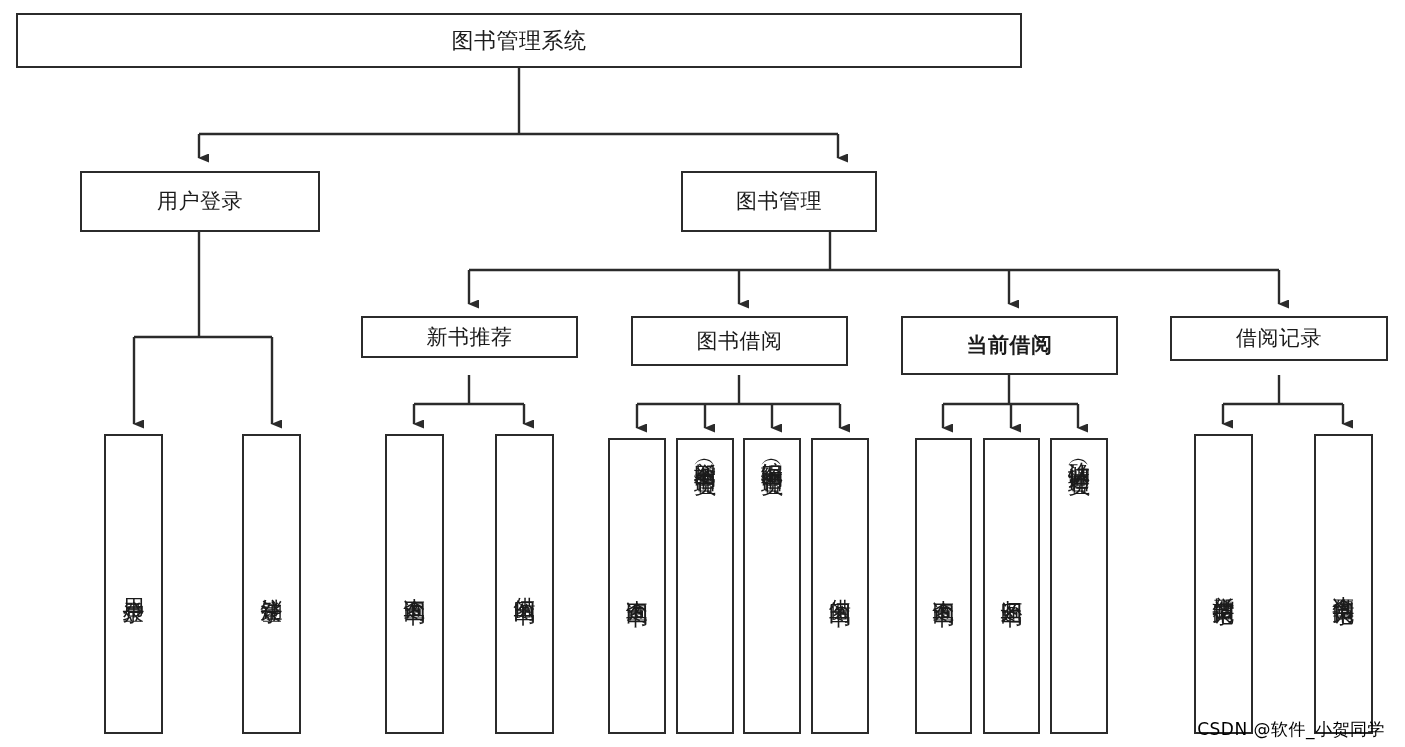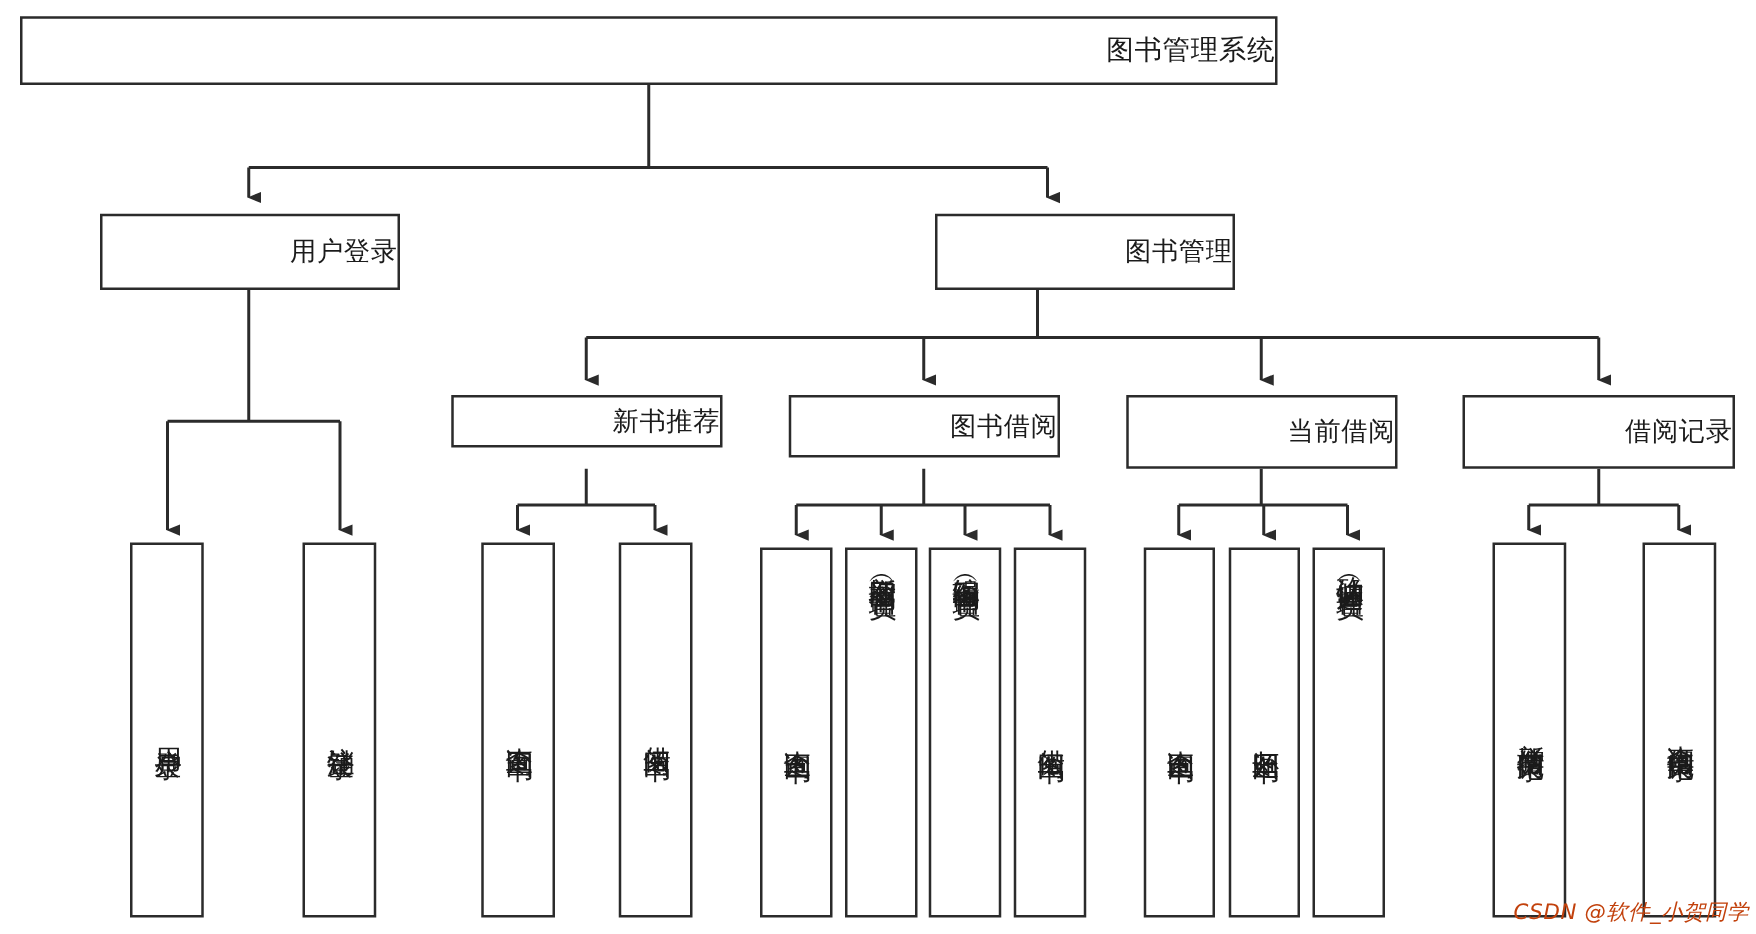--- a/index.html
+++ b/index.html
@@ -25,21 +25,21 @@
     width: 1405px;
     height: 747px;
   }
   .node-box {
     position: absolute;
     box-sizing: border-box;
     background: #ffffff;
     border: 2px solid #2b2b2b;
     display: flex;
     align-items: center;
-    justify-content: flex-end;
+    justify-content: center;
     overflow: hidden;
   }
   .node-label {
     color: #1b1b1b;
     text-align: center;
     line-height: 1.18;
     white-space: pre;
   }
   .node-box.horizontal .node-label {
     font-size: 21px;
@@ -60,28 +60,27 @@
     letter-spacing: 2px;
     line-height: 1;
     display: block;
   }
   .node-box.vertical.pad-mid {
     align-items: center;
     padding-top: 0;
   }
   #watermark {
     position: absolute;
-    right: 6px;
+    right: 20px;
     bottom: 6px;
     font-size: 17px;
-    color: #c2410c;
+    color: #000000;
     letter-spacing: 0.5px;
     pointer-events: none;
     user-select: none;
-    font-style: italic;
   }
 </style>
 </head>
 <body>
 
 <div id="diagram-root">
 
   <svg id="diagram-svg" viewBox="0 0 1405 747" xmlns="http://www.w3.org/2000/svg">
     <defs>
       <marker id="arrowhead" markerWidth="10" markerHeight="12" refX="4.5" refY="10" orient="auto" markerUnits="userSpaceOnUse">
@@ -132,34 +131,34 @@
     </g>
   </svg>
 
   <div class="node-box root horizontal" style="left:16px; top:13px; width:1006px; height:55px;">
     <span class="node-label">图书管理系统</span>
   </div>
 
   <div class="node-box horizontal" style="left:80px; top:171px; width:240px; height:61px;">
     <span class="node-label">用户登录</span>
   </div>
-  <div class="node-box horizontal" style="left:748px; top:171px; width:240px; height:61px;">
+  <div class="node-box horizontal" style="left:681px; top:171px; width:196px; height:61px;">
     <span class="node-label">图书管理</span>
   </div>
 
   <div class="node-box horizontal" style="left:361px; top:316px; width:217px; height:42px;">
     <span class="node-label">新书推荐</span>
   </div>
   <div class="node-box horizontal" style="left:631px; top:316px; width:217px; height:50px;">
     <span class="node-label">图书借阅</span>
   </div>
-  <div class="node-box horizontal" style="left:901px; top:316px; width:217px; height:59px;">
+  <div class="node-box horizontal" style="left:901px; top:316px; width:217px; height:59px;font-weight:bold;">
     <span class="node-label">当前借阅</span>
   </div>
-  <div class="node-box horizontal" style="left:1170px; top:316px; width:218px; height:59px;">
+  <div class="node-box horizontal" style="left:1170px; top:316px; width:218px; height:45px;">
     <span class="node-label">借阅记录</span>
   </div>
 
   <div class="node-box vertical pad-mid" style="left:104px; top:434px; width:59px; height:300px;">
     <span class="node-label">用户登录</span>
   </div>
   <div class="node-box vertical pad-mid" style="left:242px; top:434px; width:59px; height:300px;">
     <span class="node-label">注销登录</span>
   </div>
 

